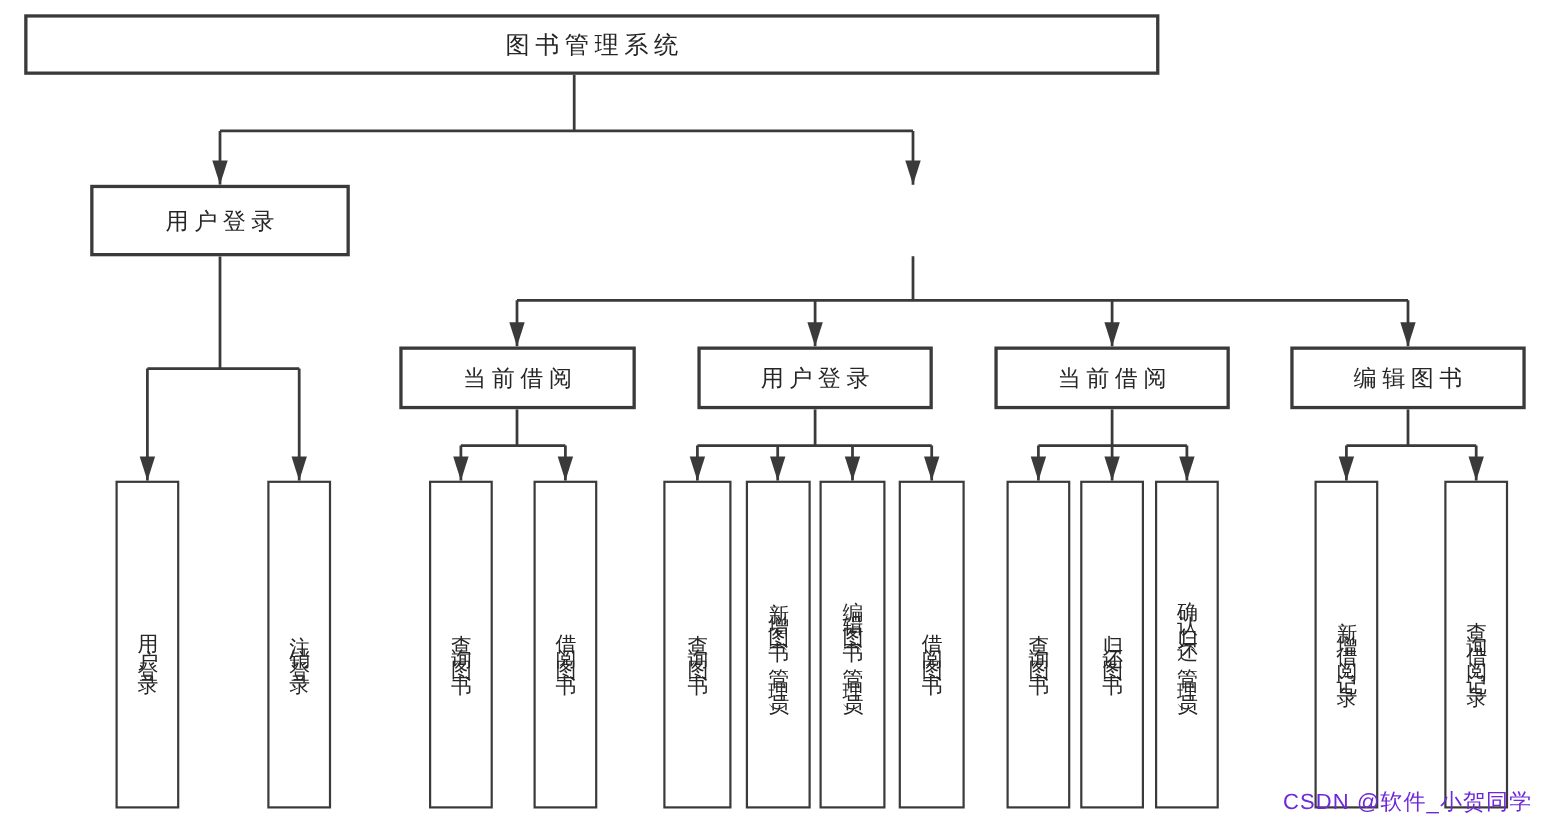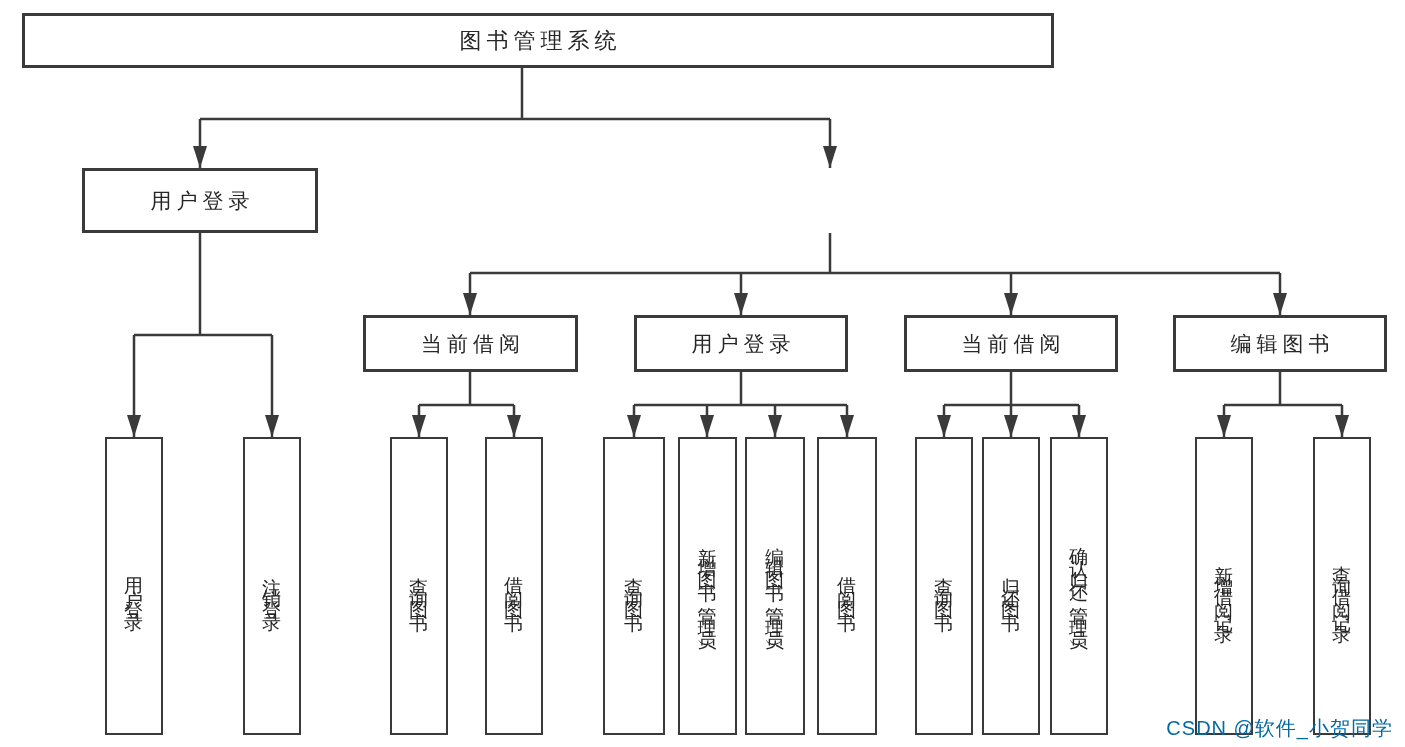--- a/index.html
+++ b/index.html
@@ -33,21 +33,21 @@
     text-orientation:mixed;
     font-size:19px;
     line-height:1;
     letter-spacing:12px;
     white-space:nowrap;
   }
   .watermark{
     position:absolute;
     right:12px;
     bottom:5px;
-    color:#0369a1;
+    color:#6d28d9;
     font-size:20px;
     letter-spacing:1px;
     z-index:3;
     white-space:nowrap;
   }
   .line{stroke:#3a3a3a;stroke-width:2.5;fill:none;}
   .arrow{fill:#3a3a3a;stroke:none;}
 </style>
 </head>
 <body>

